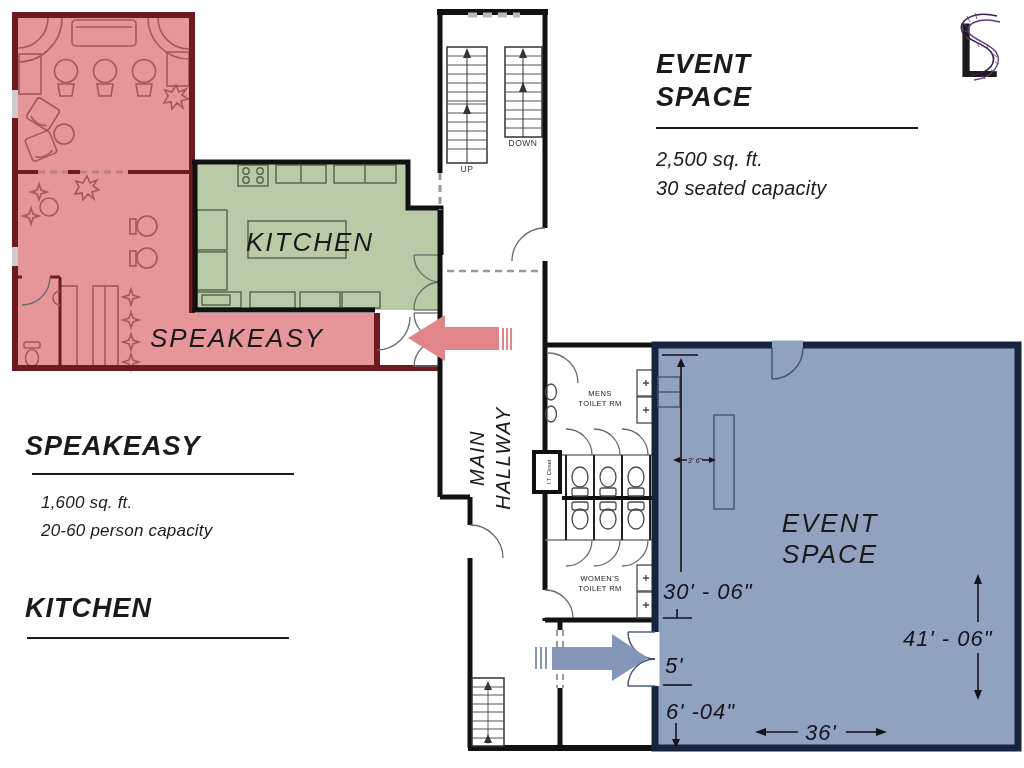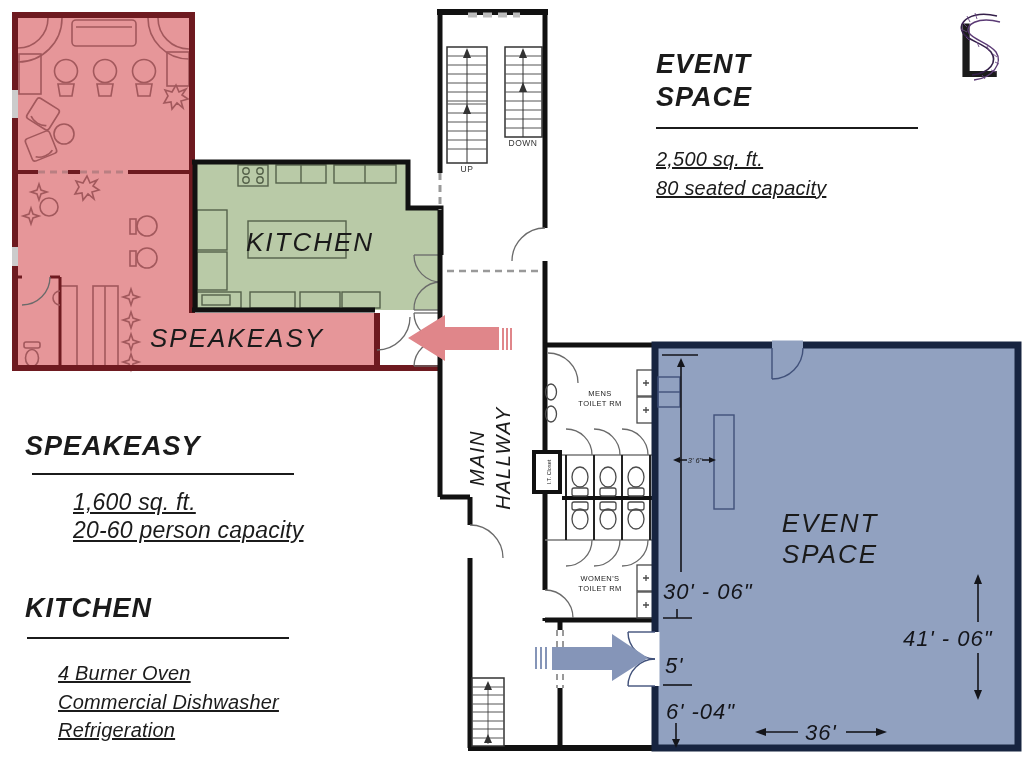--- a/index.html
+++ b/index.html
@@ -2,26 +2,26 @@
 <html><head>
 <meta charset="utf-8">
 <style>
   html,body{margin:0;padding:0;background:#ffffff;}
   .stage{position:relative;width:1024px;height:768px;background:#ffffff;overflow:hidden;
          font-family:"Liberation Sans",sans-serif;}
   .stage svg{position:absolute;left:0;top:0;}
   .panel{position:absolute;color:#1b1b1b;font-style:italic;}
   .panel .title{font-size:27px;font-weight:600;line-height:33px;letter-spacing:1px;}
   .panel .rule{height:2px;background:#1b1b1b;width:262px;}
-  .panel .lines{font-size:20px;font-weight:400;line-height:28.5px;letter-spacing:0.2px;text-decoration:underline;}
+  .panel .lines{font-size:20px;font-weight:400;line-height:28.5px;letter-spacing:0.2px;}
   .panel-event{left:656px;top:48px;}
   .panel-event .rule{margin:13px 0 16px 0;}
   .panel-speak{left:25px;top:430px;}
   .panel-speak .rule{margin:10px 0 14px 7px;}
-  .panel-speak .lines{margin-left:48px;font-size:23px;line-height:27.5px;}
+  .panel-speak .lines{margin-left:16px;font-size:17px;line-height:27.5px;}
   .panel-kitchen{left:25px;top:592px;}
   .panel-kitchen .rule{margin:12px 0 20px 2px;}
   .panel-kitchen .lines{margin-left:33px;}
   text{font-family:"Liberation Sans",sans-serif;fill:#1b1b1b;}
   .roomlbl{font-style:italic;letter-spacing:2px;font-size:26px;fill:#1a1a1a;}
   .dim{font-style:italic;font-size:22px;letter-spacing:1px;fill:#14151a;}
   .tiny{font-size:7.5px;letter-spacing:0.4px;fill:#222;}
   .stairlbl{font-size:8.5px;letter-spacing:0.5px;fill:#333;}
   .furn{fill:none;stroke:#a2585c;stroke-width:1.6;}
   .kfurn{fill:none;stroke:#55624a;stroke-width:1.4;}
@@ -369,36 +369,31 @@
 </svg>
 
   <div class="panel panel-event">
     <div class="title">
       <div>EVENT</div>
       <div>SPACE</div>
     </div>
     <div class="rule"></div>
     <div class="lines">
       <div>2,500 sq. ft.</div>
-      <div>80 seated capacity</div>
+      <div>30 seated capacity</div>
     </div>
   </div>
 
   <div class="panel panel-speak">
     <div class="title">SPEAKEASY</div>
     <div class="rule"></div>
     <div class="lines">
       <div>1,600 sq. ft.</div>
       <div>20-60 person capacity</div>
     </div>
   </div>
 
   <div class="panel panel-kitchen">
     <div class="title">KITCHEN</div>
     <div class="rule"></div>
-    <div class="lines">
-      <div>4 Burner Oven</div>
-      <div>Commercial Dishwasher</div>
-      <div>Refrigeration</div>
-    </div>
   </div>
 
 </div>
 
 </body></html>

